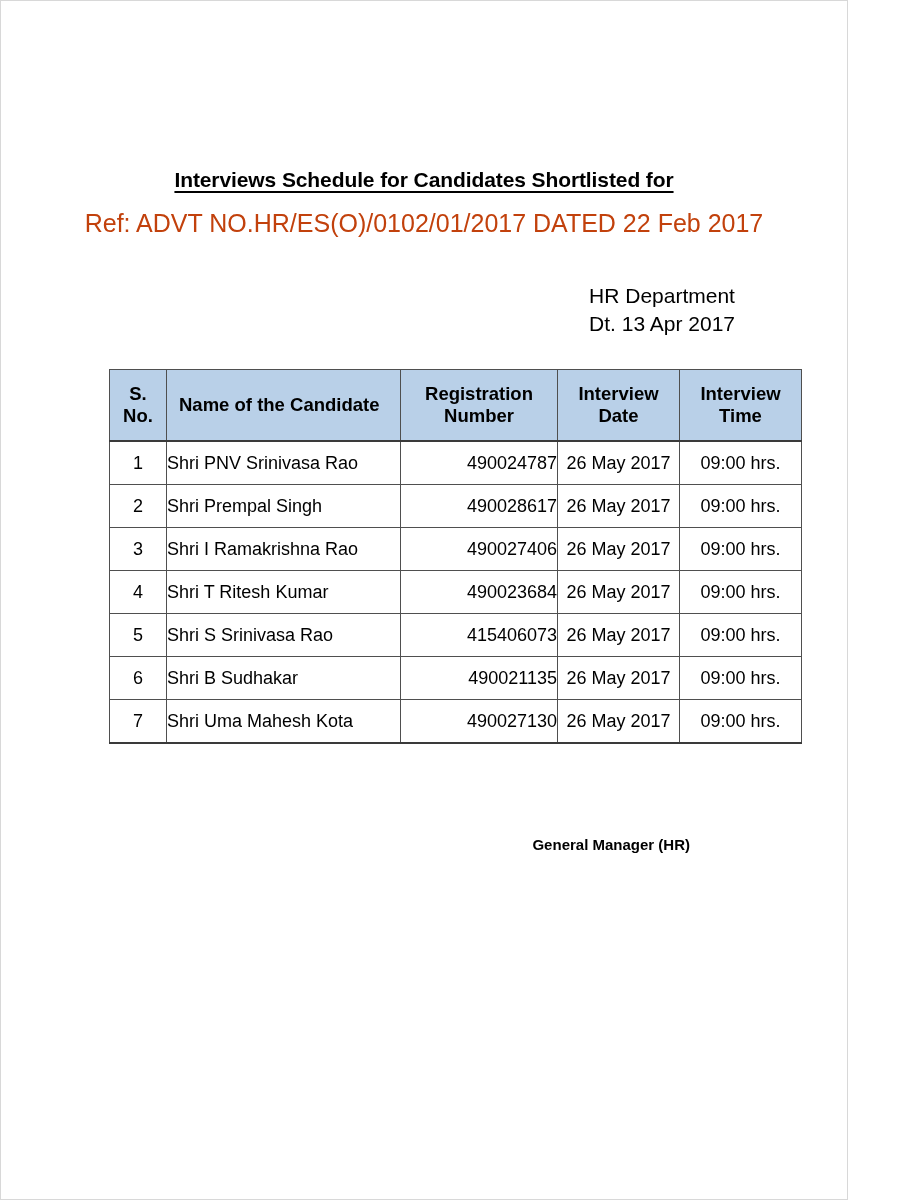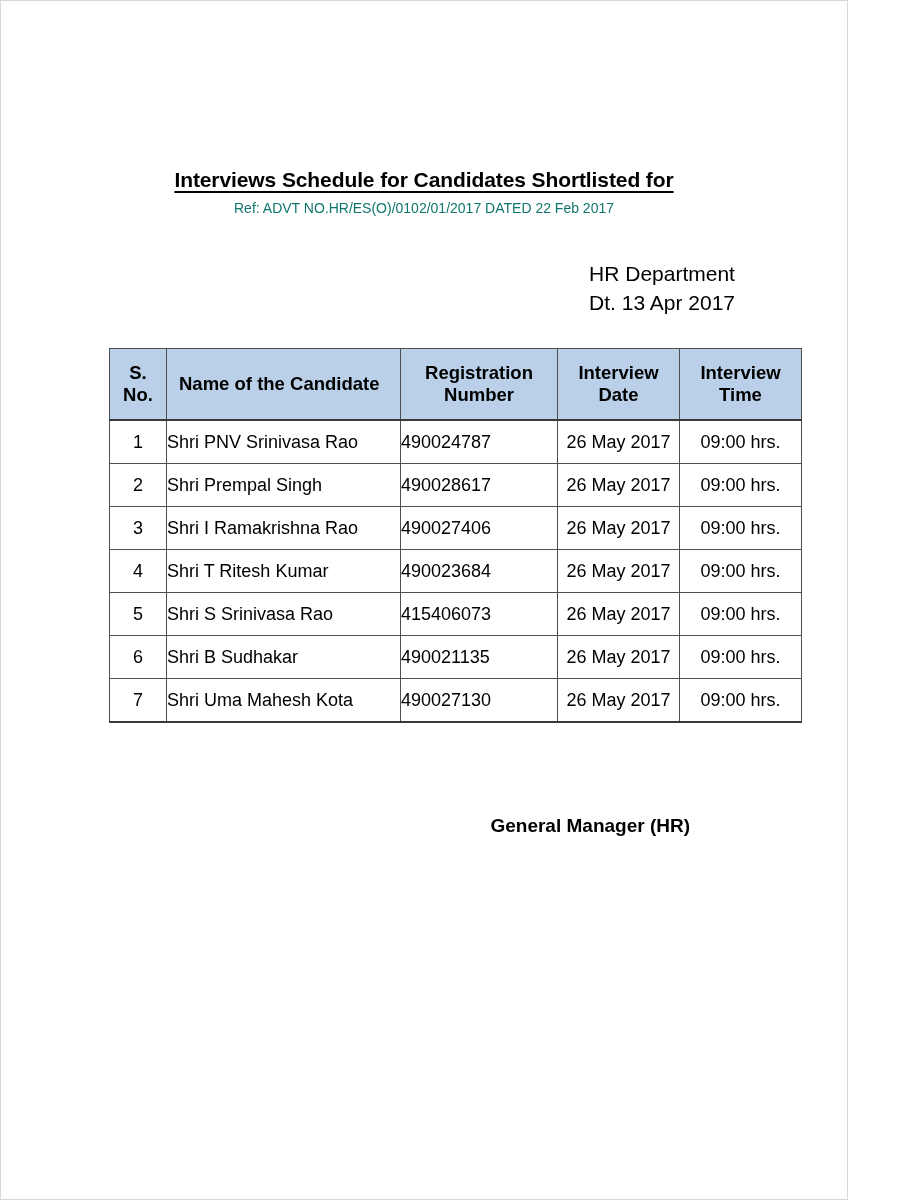--- a/index.html
+++ b/index.html
@@ -36,24 +36,24 @@
   }
   .doc-title-line span.ul {
     text-decoration: underline;
     text-underline-offset: 4px;
     text-decoration-thickness: 2px;
   }
   .doc-title-line.second {
     margin-top: 21px;
   }
   .doc-ref {
-    margin-top: 11px;
-    font-size: 14px;
+    margin-top: 20px;
+    font-size: 25px;
     line-height: 1.1;
-    color: #0f766e;
+    color: #c2410c;
   }
 
   
   .dept-block {
     margin-top: 44px;
     padding-right: 112px;
     text-align: right;
     font-size: 21px;
     line-height: 1.35;
   }
@@ -96,42 +96,42 @@
   table.schedule thead th.th-name {
     text-align: left;
     padding-left: 12px;
   }
   table.schedule tbody td {
     height: 42px;
     font-size: 18px;
   }
   td.c-sno      { text-align: center; }
   td.c-name     { text-align: left; padding-left: 10px; }
-  td.c-reg      { text-align: left; }
+  td.c-reg      { text-align: right; }
   td.c-date     { text-align: center; }
   td.c-time     { text-align: center; }
 
   table.schedule tbody tr:last-child td {
     border-bottom: 2px solid #3a3a3a;
   }
 
   col.w-sno  { width: 57px; }
   col.w-name { width: 234px; }
   col.w-reg  { width: 157px; }
   col.w-date { width: 122px; }
   col.w-time { width: 122px; }
 
   
   .signature-block {
     margin-top: 92px;
     padding-right: 100px;
     text-align: right;
   }
   .signature-text {
-    font-size: 19px;
+    font-size: 15px;
     font-weight: bold;
     display: inline-block;
     padding-right: 57px;
   }
 </style>
 </head>
 <body>
 
 <div class="page">
 

